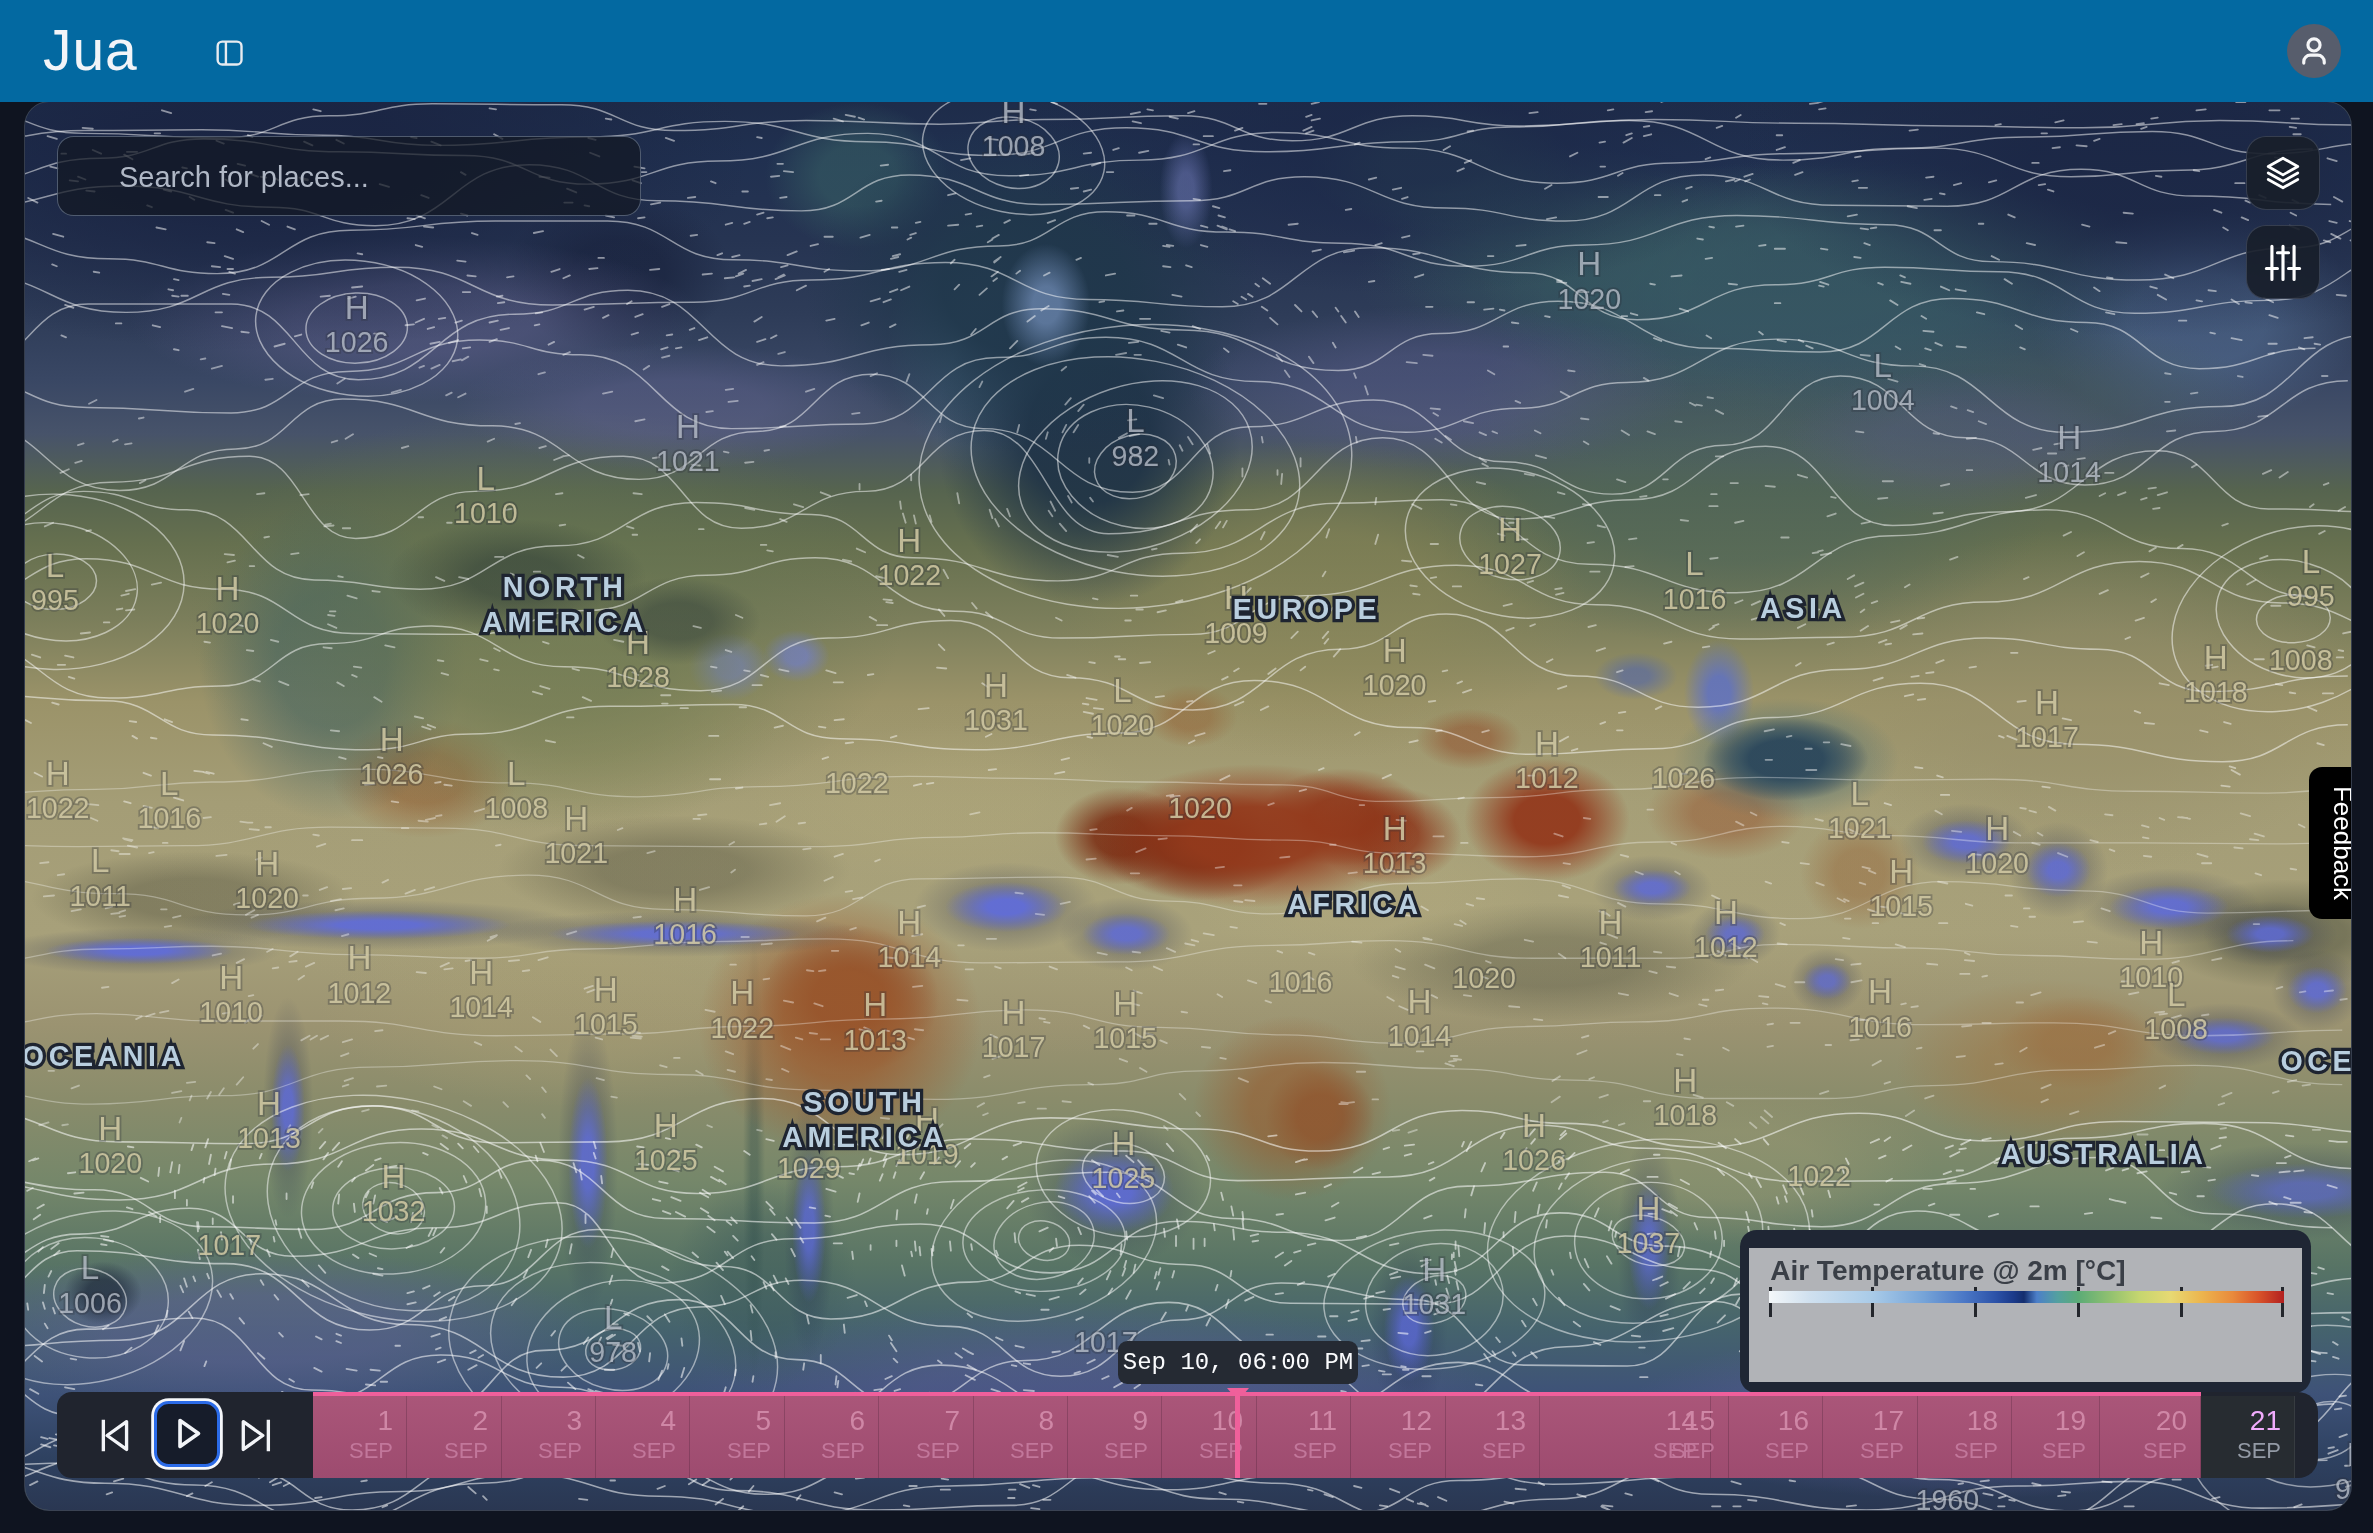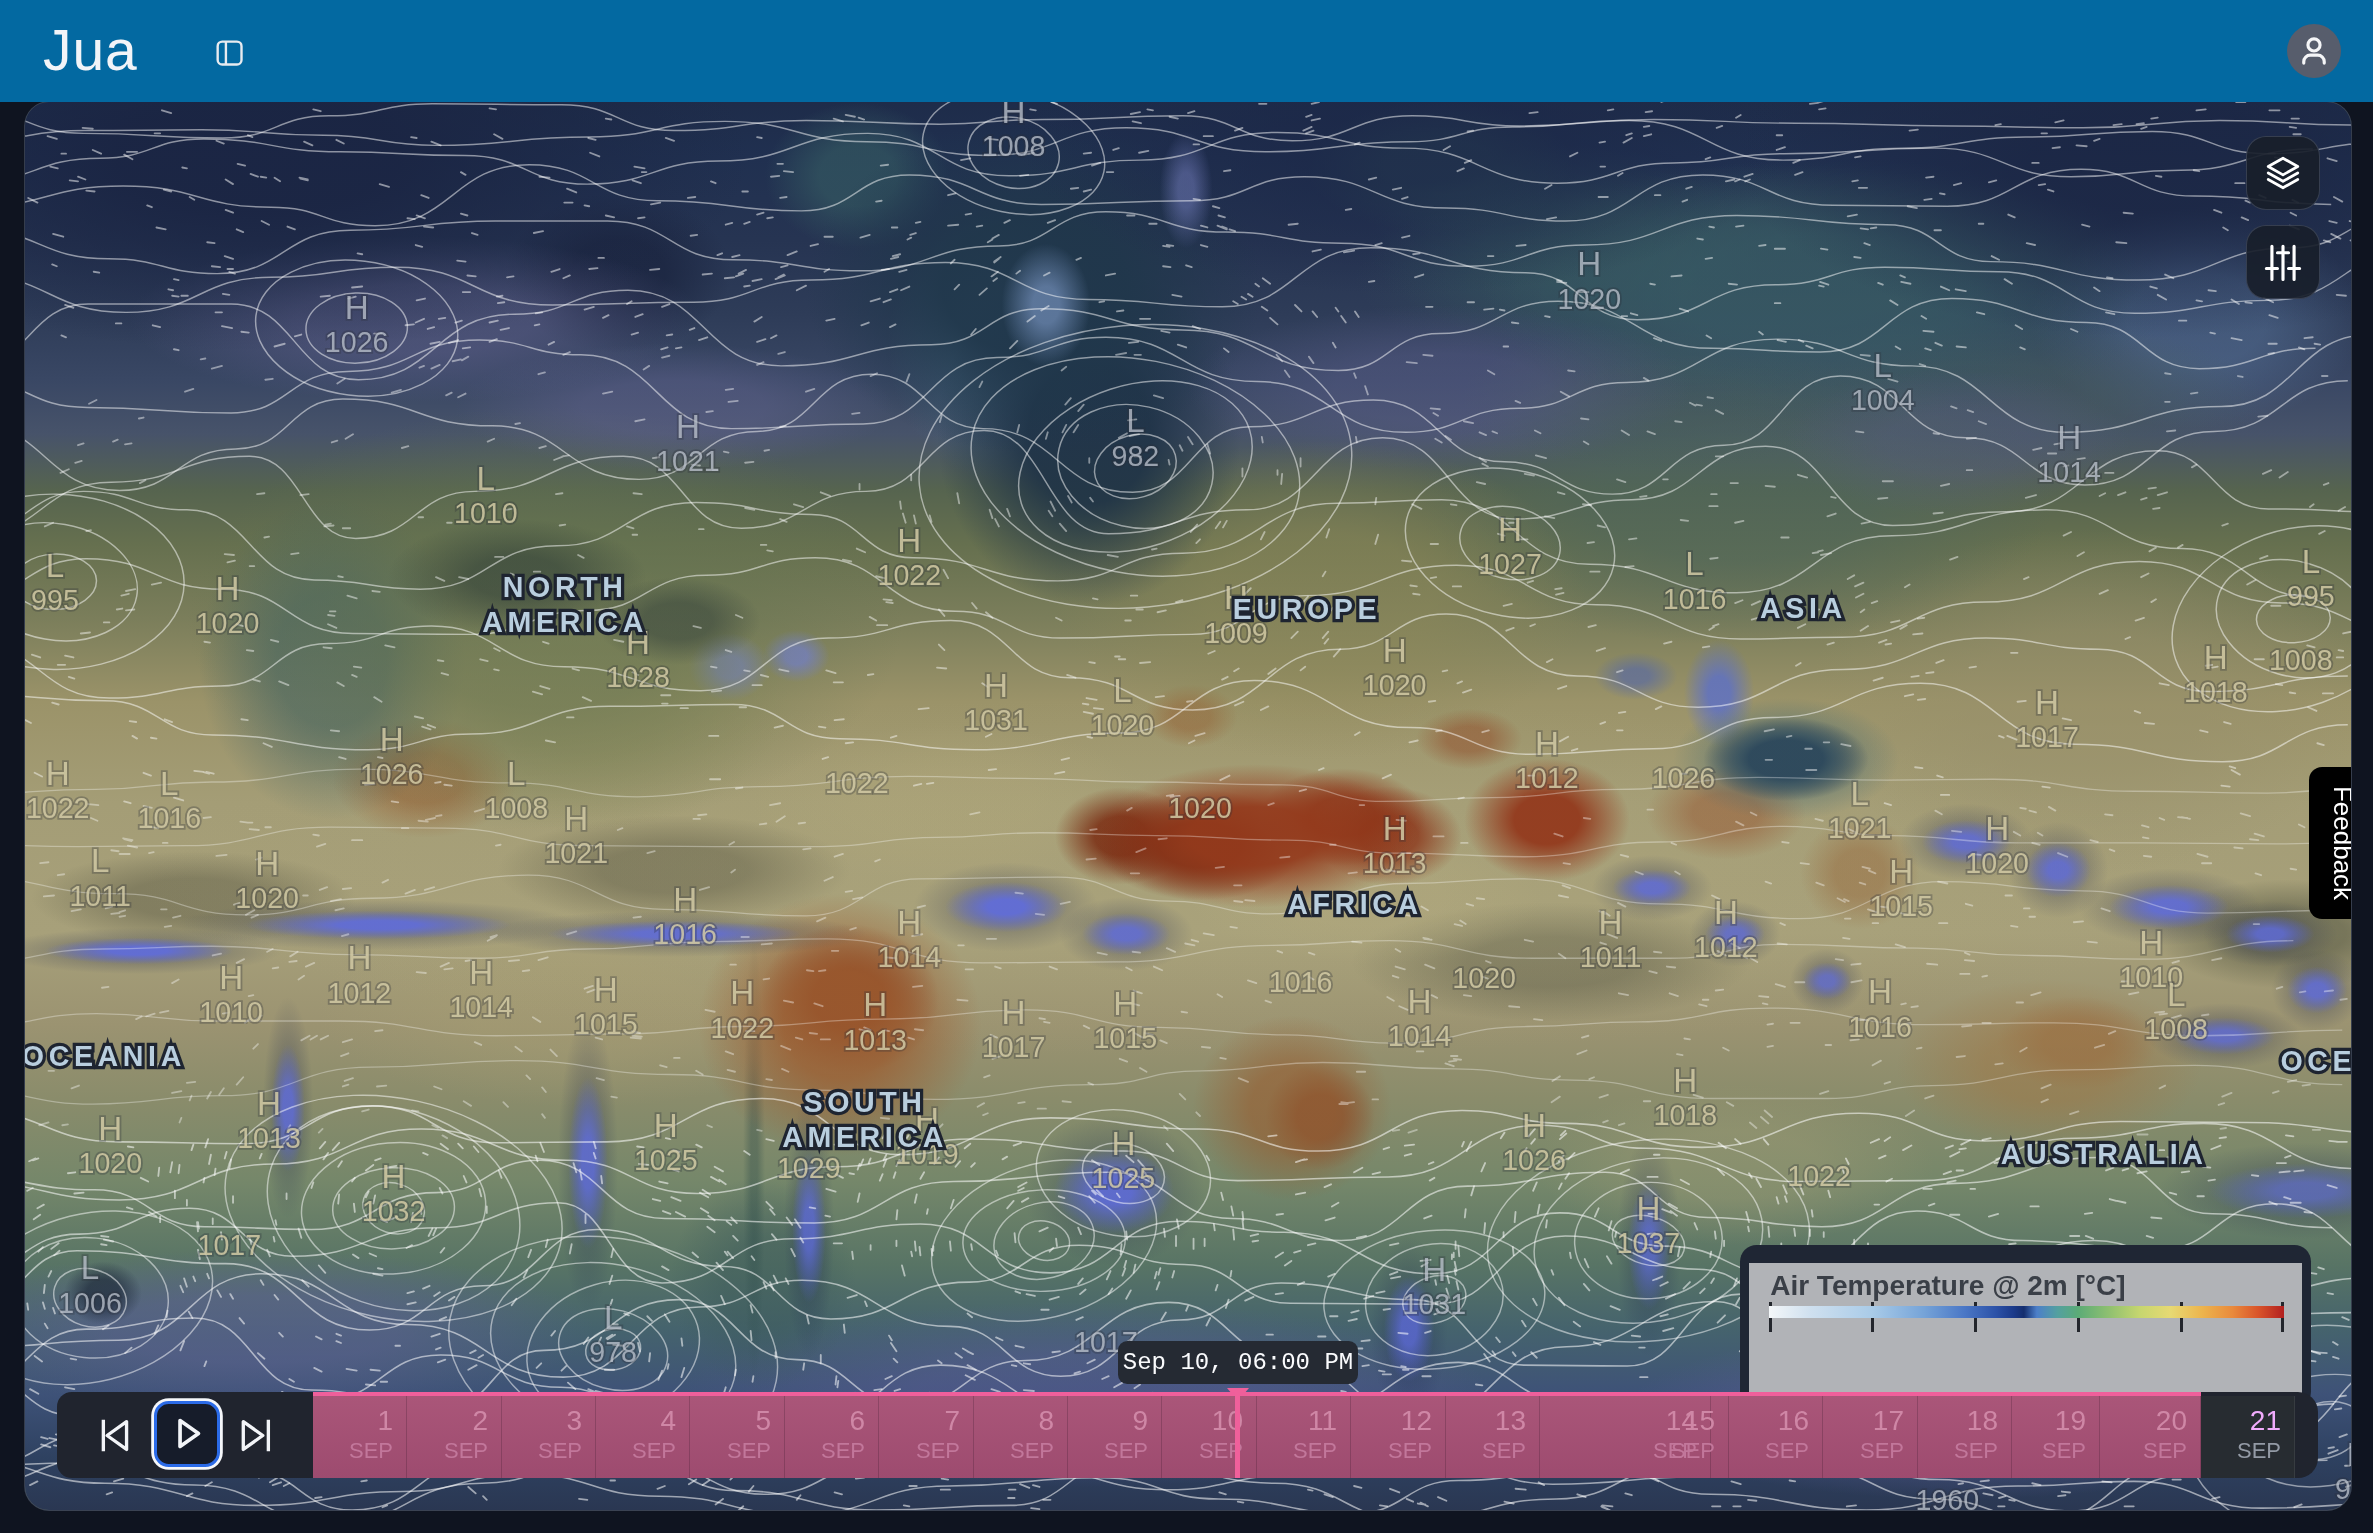--- a/index.html
+++ b/index.html
@@ -133,21 +133,21 @@
 .psearch { position:absolute; left:32px; top:34px; width:584px; height:80px;
   background:rgba(18,24,34,0.72); border:0.9px solid rgba(130,143,165,0.55); border-radius:16.6px; }
 .psearch span { position:absolute; left:61px; top:24px; font-size:29px; color:#b0b8c6; }
 .mbtn { position:absolute; left:2221px; width:74px; height:74px; background:rgba(24,30,42,0.92);
   border:0.9px solid rgba(80,90,110,0.55); border-radius:20px; }
 .feedback { position:absolute; left:2284px; top:665px; width:65px; height:152px;
   background:#000; border-radius:13px 0 0 13px; }
 .fb2 { position:absolute; left:50%; top:50%; transform:translate(-50%,-50%) rotate(90deg);
   color:#fff; font-size:26px; white-space:nowrap; }
 .legend { position:absolute; left:1715px; top:1128px; width:571px; height:163px;
-  background:#1f2634; border-radius:16.6px;margin-top:15px; }
+  background:#1f2634; border-radius:16.6px; }
 .lginner { position:absolute; left:9.2px; top:17.5px; right:9.2px; bottom:11px; background:#b1b3b7; }
 .lgtitle { position:absolute; left:21px; top:7.4px; font-size:28px; font-weight:bold; color:#3a3f47; }
 .lgbar { position:absolute; left:20px; top:43px; width:515px; height:12px;
   background:linear-gradient(90deg,#f4f7f9 0%,#cfe0ef 8%,#a9cbe8 20%,#76a4d8 30%,#4a77c6 38%,#2c52a8 44%,#1b3a8a 47.5%,#142e6e 49.5%,#4c7fc9 52%,#53a0a0 56%,#5bab77 60%,#8fc070 66%,#c6d66f 72%,#e7d973 78%,#ecb54e 84%,#e98a3c 90%,#d9542a 95%,#b21f1f 100%); }
 .lgticks { position:absolute; left:20px; top:39px; width:515px; height:30px; }
 .lgticks i { position:absolute; top:0; width:2.8px; height:30px; background:#23262c; }
 .lgnums { position:absolute; left:20px; top:68px; width:515px; height:33px; font-size:28px;
   font-weight:bold; color:#26292f; }
 .lgnums i { position:absolute; font-style:normal; transform:translateX(-50%); }
 .tooltip { position:absolute; left:1093px; top:1239px; width:240px; height:43px;
@@ -404,20 +404,23 @@
 <text x="1389" y="560" font-size="31">EUROPE</text>
 <text x="1927" y="559" font-size="31">ASIA</text>
 <text x="1441" y="880" font-size="31">AFRICA</text>
 <text x="910" y="1095" font-size="31">SOUTH</text>
 <text x="910" y="1133" font-size="31">AMERICA</text>
 <text x="85" y="1045" font-size="31">OCEANIA</text>
 <text x="2253" y="1151" font-size="31">AUSTRALIA</text>
 <text x="2533" y="1050" font-size="31">OCEANIA</text>
 </g>
 </svg>
+  <div class="psearch">
+      <span>Search for places...</span>
+    </div>
   <div class="mbtn" style="top:34px">
     <svg width="72" height="72" viewBox="0 0 78 78" fill="none" stroke="#fff" stroke-width="3" stroke-linejoin="round" stroke-linecap="round">
       <path d="M39 23 L55 32 L39 41 L23 32 Z"></path>
       <path d="M23 39 L39 48 L55 39"></path>
       <path d="M23 46 L39 55 L55 46"></path>
     </svg>
   </div>
   <div class="mbtn" style="top:123px">
     <svg width="72" height="72" viewBox="0 0 78 78" fill="none" stroke="#fff" stroke-width="3.4" stroke-linecap="round">
       <path d="M27 22 v36 M39 22 v36 M51 22 v36"></path>

